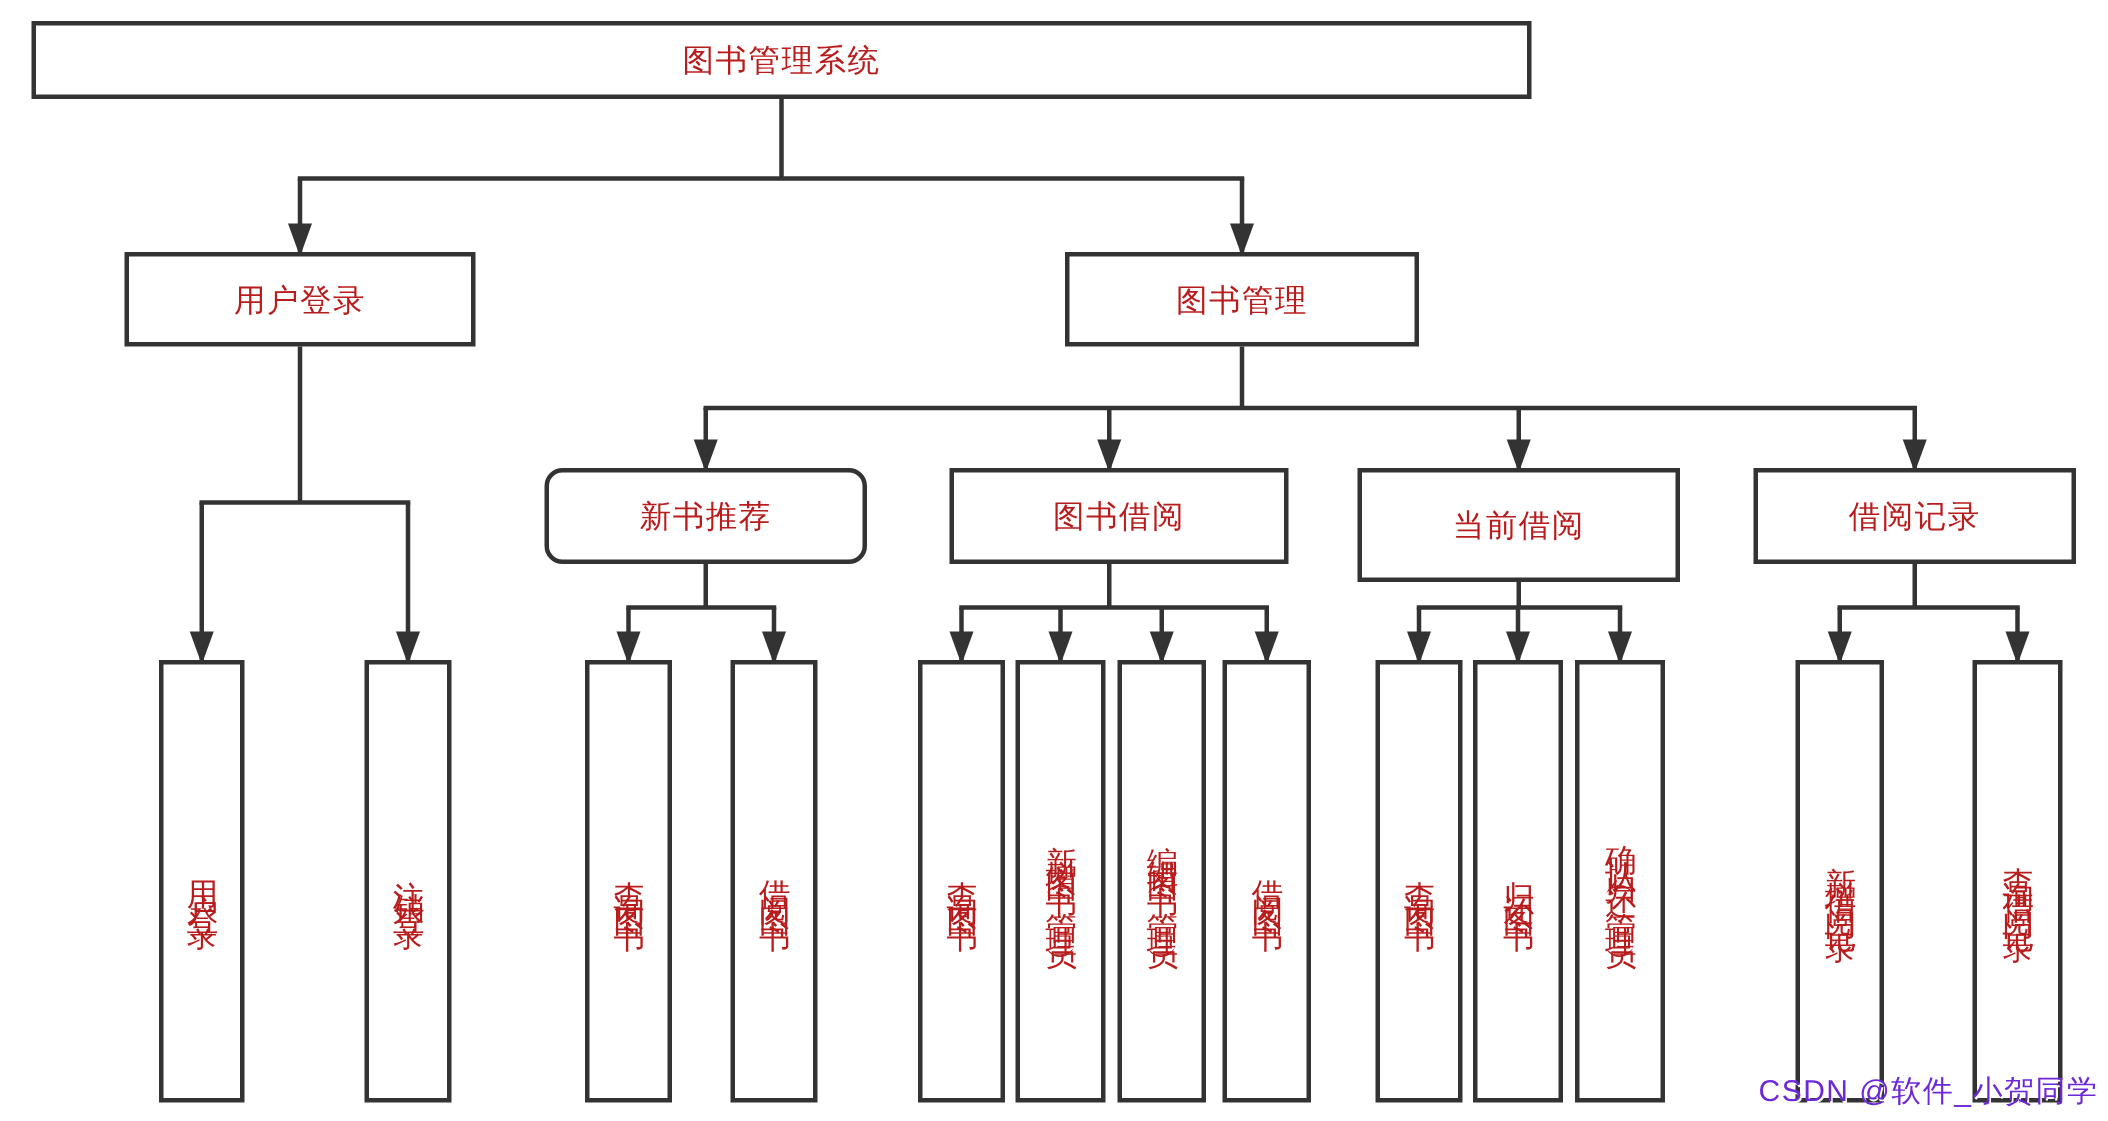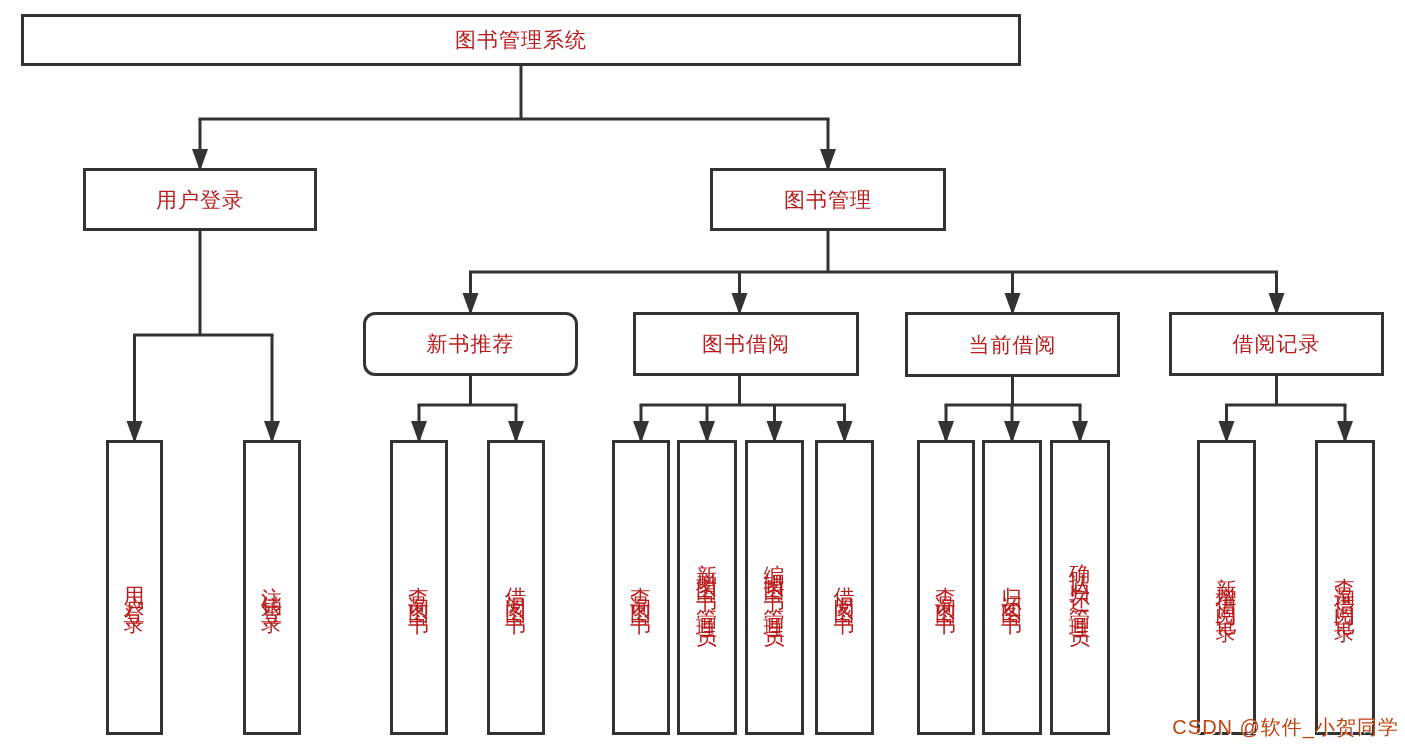--- a/index.html
+++ b/index.html
@@ -26,21 +26,21 @@
     writing-mode:vertical-rl;
     white-space:normal;
     letter-spacing:9px;
     line-height:1;
   }
   .watermark {
     position:absolute;
     right:6px; top:714px;
     z-index:6;
     font-size:20px;
-    color:#c2410c;
+    color:#6d28d9;
     letter-spacing:1px;
     text-shadow:1px 1px 0 #ffffff;
     pointer-events:none;
   }
 </style>
 </head>
 <body>
 
 <div id="canvas">
   <svg class="connectors" width="1405" height="747">
@@ -106,21 +106,21 @@
     </div>
     <div class="node" style="left: 710px; top: 168px; width: 236px; height: 63px;">
       <span class="label">图书管理</span>
     </div>
     <div class="node" style="left: 363px; top: 312px; width: 215px; height: 64px; border-radius: 12px;">
       <span class="label">新书推荐</span>
     </div>
     <div class="node" style="left: 633px; top: 312px; width: 226px; height: 64px;">
       <span class="label">图书借阅</span>
     </div>
-    <div class="node" style="left: 905px; top: 312px; width: 215px; height: 65px;">
+    <div class="node" style="left: 905px; top: 312px; width: 215px; height: 76px;">
       <span class="label">当前借阅</span>
     </div>
     <div class="node" style="left: 1169px; top: 312px; width: 215px; height: 64px;">
       <span class="label">借阅记录</span>
     </div>
     <div class="node vertical" style="left: 106px; top: 440px; width: 57px; height: 295px;">
       <span class="label">用户登录</span>
     </div>
     <div class="node vertical" style="left: 243px; top: 440px; width: 58px; height: 295px;">
       <span class="label">注销登录</span>

